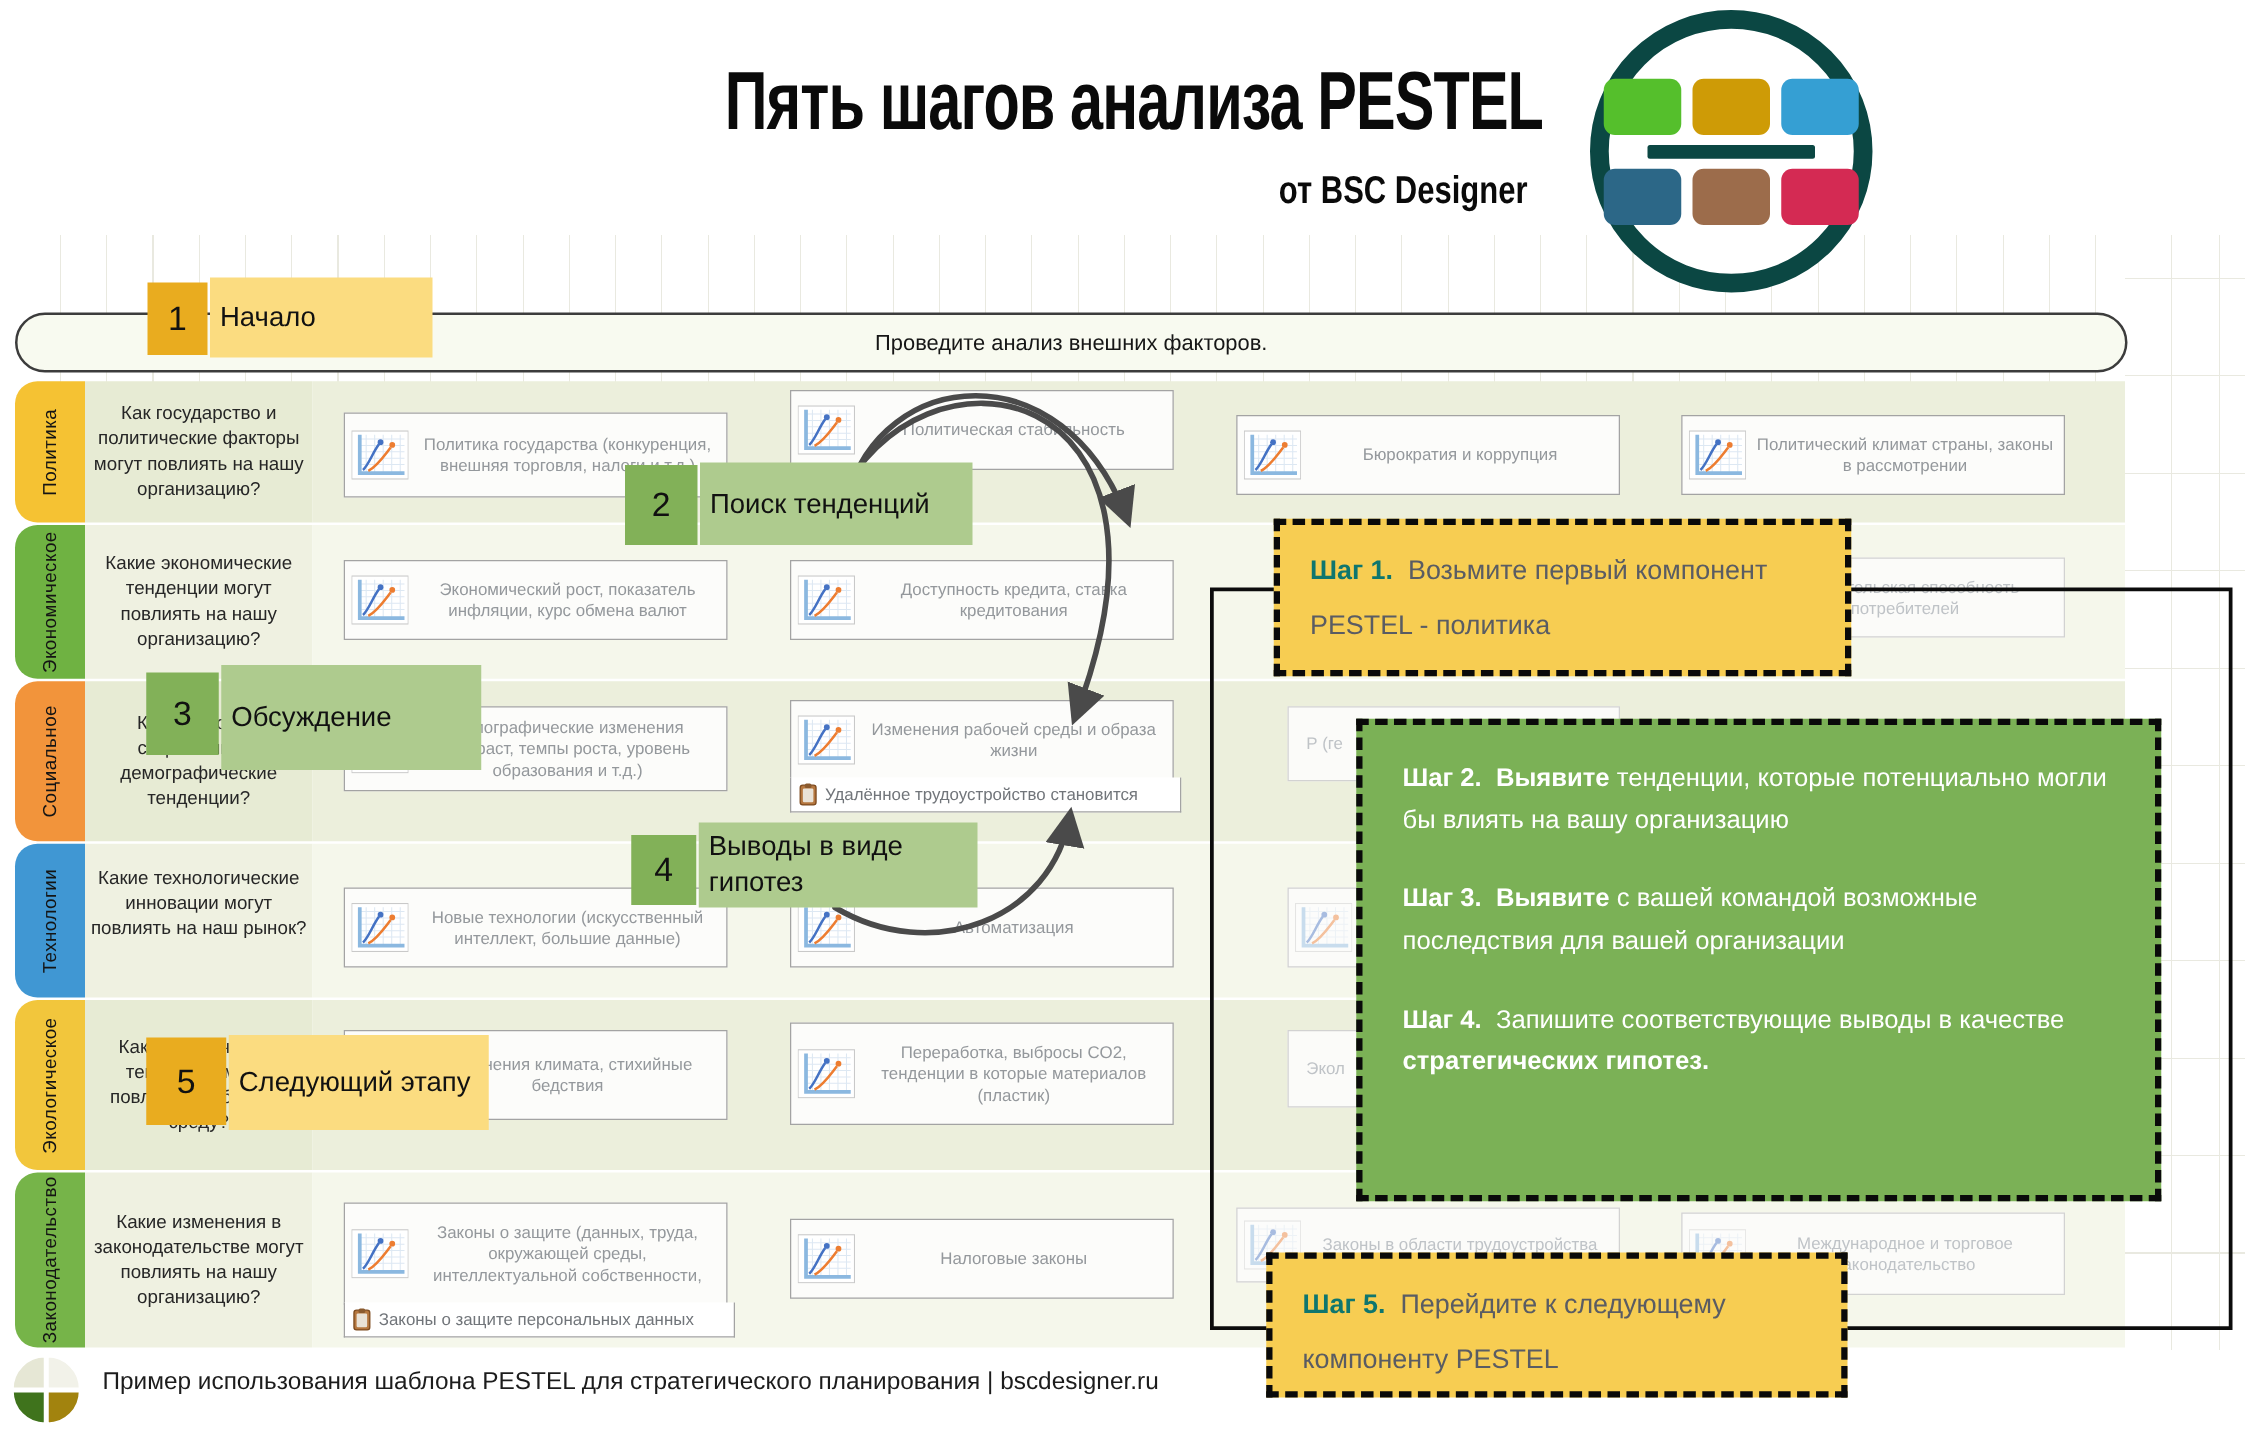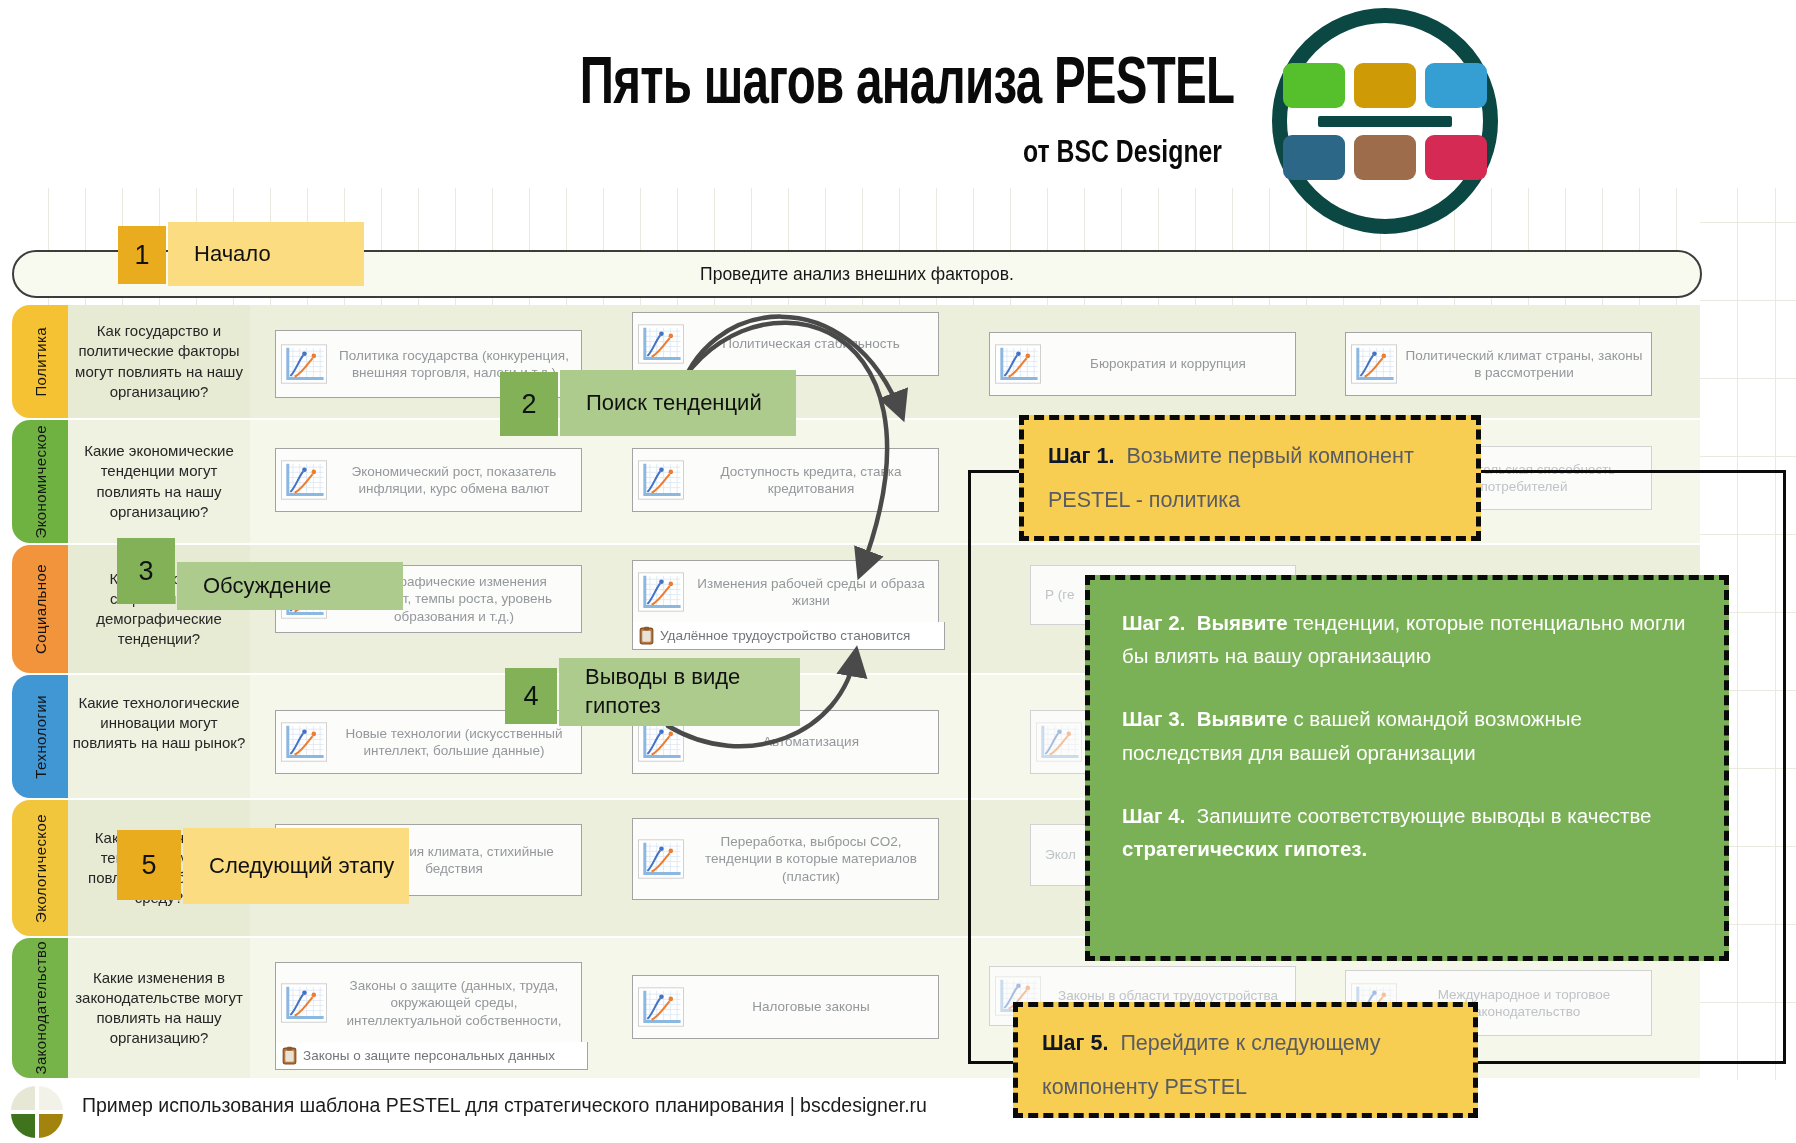--- a/index.html
+++ b/index.html
@@ -54,27 +54,27 @@
   .subbar svg{width:15px;height:19px;}
   .subbar span{font-size:13.5px;color:#6e7control3;color:#71757a;}
   
   .frame{left:968px;top:470px;width:812px;height:588px;border:3px solid #0c0c0c;z-index:3;}
   
   .arrows{left:0;top:0;width:1796px;height:1143px;z-index:4;pointer-events:none;}
   
   .co-num{position:absolute;z-index:5;display:flex;align-items:center;justify-content:center;
     font-size:27px;color:#111;}
   .co-label{position:absolute;z-index:5;display:flex;align-items:center;
-    font-size:22px;color:#111;padding-left:26px;line-height:1.3;}
+    font-size:22px;color:#111;padding-left:8px;line-height:1.3;}
   .co-yellow-num{background:#E9AC1F;} .co-yellow-label{background:#FBDC80;}
   .co-green-num{background:#82B158;} .co-green-label{background:#AECB8E;}
   
   .stepbox{position:absolute;z-index:6;border:5px dashed #0a0a0a;}
   .step-yellow{background:#F7CD52;color:#5a5c63;font-size:21.5px;line-height:2.05;padding:14px 24px;}
-  .step-yellow strong{color:#0f172a;}
+  .step-yellow strong{color:#0f766e;}
   .step-green{background:#7BB156;color:#fff;font-size:20.5px;line-height:1.62;padding:26px 32px;}
   .step-green p{margin:0 0 30px 0;}
   .step-green p:last-child{margin-bottom:17px;}
   .step-green strong{font-weight:bold;}
   
   .flogo{left:8px;top:1083px;width:58px;height:58px;z-index:1;}
   .ftext{left:82px;top:1094px;z-index:1;font-size:19.5px;color:#1c1c1c;}
   .hiddefs{position:absolute;width:0;height:0;overflow:hidden;}
 </style>
 </head>
@@ -385,21 +385,21 @@
   <div class="co-num co-green-num" style="left:500px;top:372px;width:58px;height:64px">
       <span>2</span>
     </div>
   <div class="co-label co-green-label" style="left:560px;top:370px;width:210px;height:66px">
       <span>Поиск тенденций</span>
     </div>
 
   <div class="co-num co-green-num" style="left:117px;top:538px;width:58px;height:66px">
       <span>3</span>
     </div>
-  <div class="co-label co-green-label" style="left:177px;top:562px;width:200px;height:48px">
+  <div class="co-label co-green-label" style="left:177px;top:532px;width:200px;height:84px">
       <span>Обсуждение</span>
     </div>
 
   <div class="co-num co-green-num" style="left:505px;top:668px;width:52px;height:56px">
       <span>4</span>
     </div>
   <div class="co-label co-green-label" style="left:559px;top:658px;width:215px;height:68px">
       <span>Выводы в виде гипотез</span>
     </div>
 

